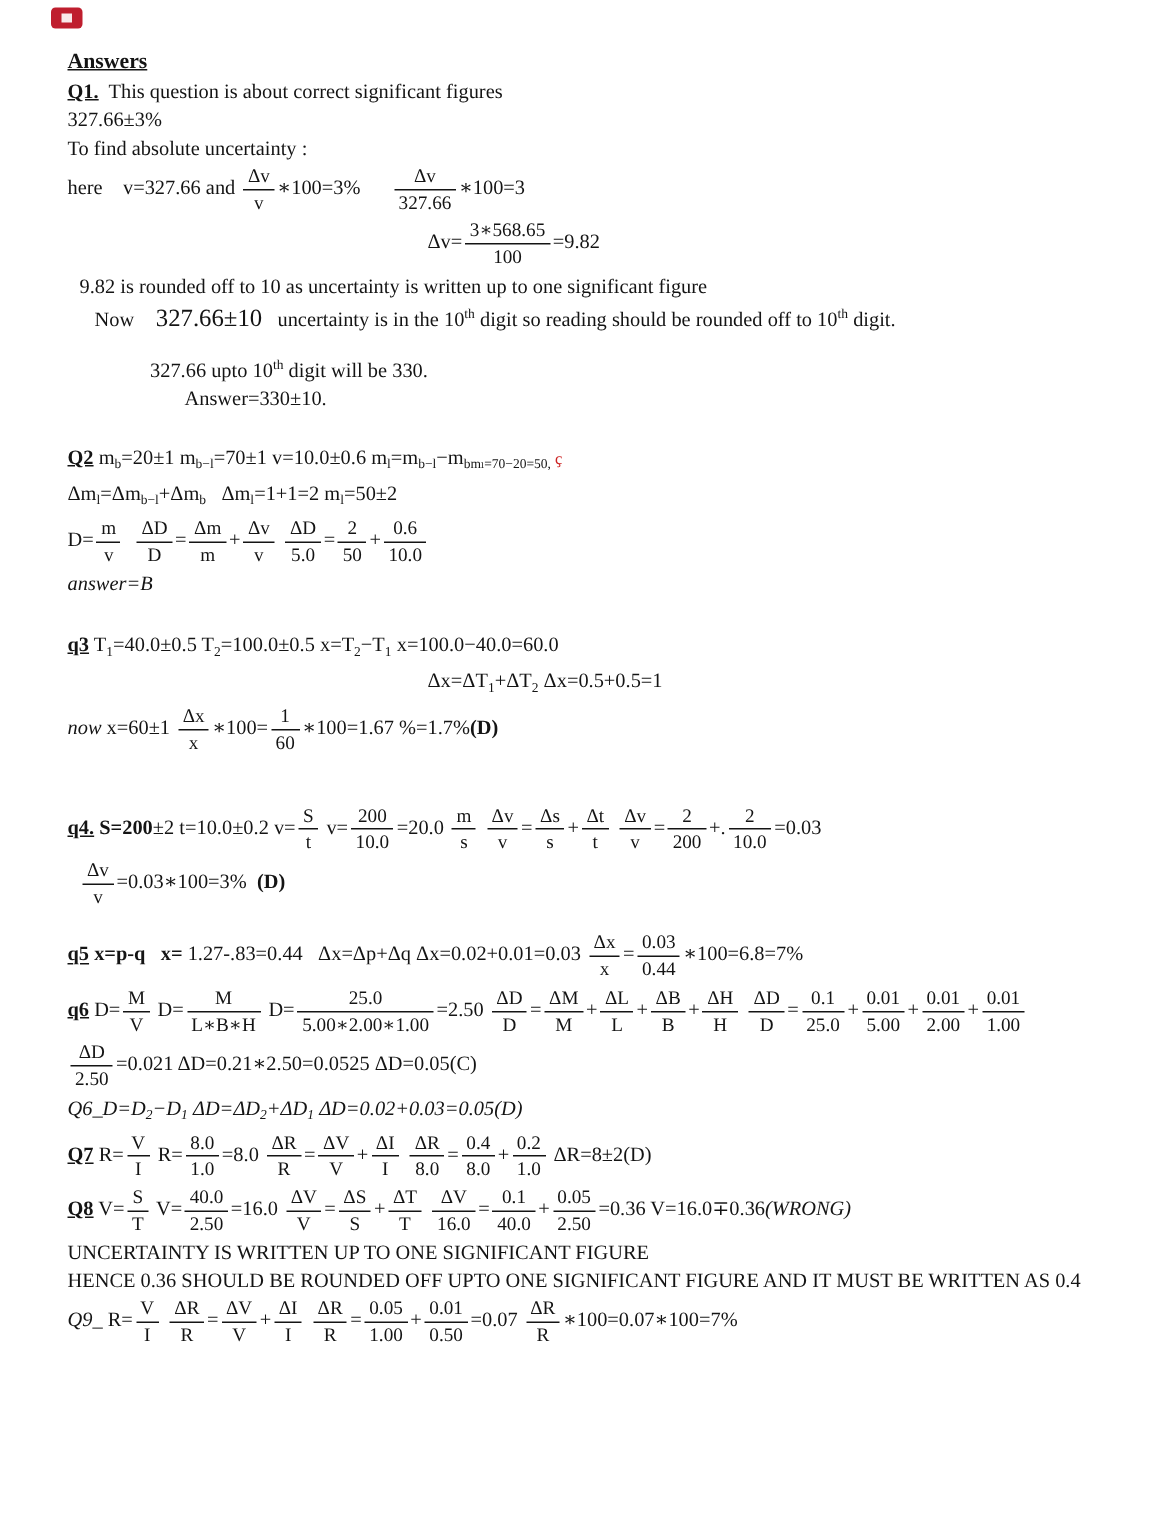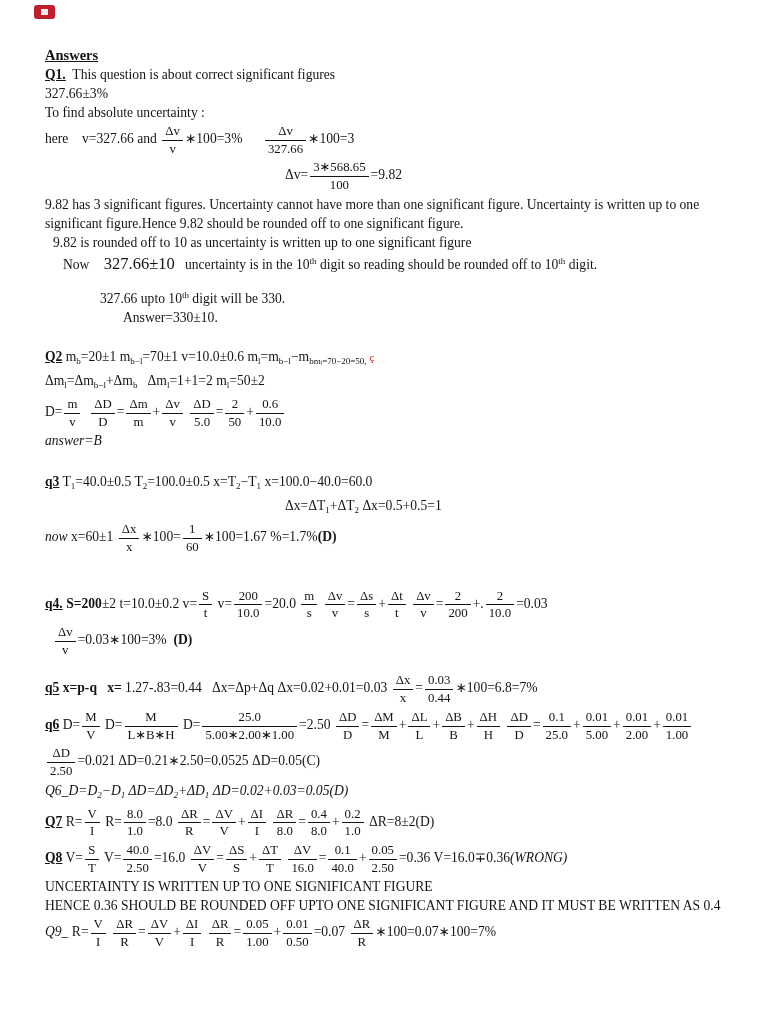--- a/index.html
+++ b/index.html
@@ -4,35 +4,35 @@
 <style>
   * { margin: 0; padding: 0; box-sizing: border-box; }
   html, body { background: #ffffff; }
   body {
     width: 768px; height: 1024px; position: relative; overflow: hidden;
     font-family: "Liberation Serif", "DejaVu Serif", serif;
     color: #141414;
   }
   .page {
     position: absolute; inset: 0; background: #ffffff;
-    padding: 46px 22px 0 45px; overflow: hidden;
+    padding: 32px 22px 0 45px; overflow: hidden;
   }
   .corner-badge {
     position: absolute; left: 34px; top: 5px; width: 21px; height: 14px;
     border-radius: 3px; background: #bf1e2e;
   }
   .corner-badge .badge-glyph {
     position: absolute; left: 7px; top: 4px; width: 7px; height: 6px;
     background: #ffffff; opacity: 0.9;
   }
   .title {
     font-weight: bold; text-decoration: underline;
     font-size: 14.5px; line-height: 18px; margin-bottom: 1px;
   }
-  .doc-body { width: 701px; font-family: Liberation Serif, serif; }
+  .doc-body { width: 701px; }
   .line {
     font-size: 13.6px; line-height: 19px; min-height: 19px;
     white-space: pre-wrap;
   }
   .para {
     font-size: 13.6px; line-height: 19px; white-space: pre-wrap;
     max-width: 701px;
   }
   .gap { width: 100%; }
   .bold { font-weight: bold; }
@@ -56,21 +56,20 @@
   <div class="corner-badge" style="background: rgb(191, 30, 46);">
     <span class="badge-glyph"></span>
   </div>
   <div class="title">Answers</div>
   <div class="doc-body">
       <div class="line"><span class="bold underline">Q1.</span><span class="">  This question is about correct significant figures</span></div>
       <div class="line"><span class="">327.66±3%</span></div>
       <div class="line"><span class="">To find absolute uncertainty :</span></div>
       <div class="line"><span class="">here    v=327.66 and </span><span class="frac"><span class="num">Δv</span><span class="den">v</span></span><span class="">∗100=3%      </span><span class="frac"><span class="num">Δv</span><span class="den">327.66</span></span><span class="">∗100=3</span></div>
       <div class="line" style="padding-left: 240px;"><span class="">Δv=</span><span class="frac"><span class="num">3∗568.65</span><span class="den">100</span></span><span class="">=9.82</span></div>
-      <div class="para">9.82 has 3 significant figures. Uncertainty cannot have more than one significant figure. Uncertainty is written up to one significant figure.Hence 9.82 should be rounded off to one significant figure.</div>
       <div class="line" style="padding-left: 8px;"><span class="">9.82 is rounded off to 10 as uncertainty is written up to one significant figure</span></div>
       <div class="line" style="padding-left: 18px;"><span class="">Now </span><span class="big">327.66±10</span><span class="">   uncertainty is in the 10</span><span class="sup">th</span><span class=""> digit so reading should be rounded off to 10</span><span class="sup">th</span><span class=""> digit.</span></div>
       <div class="line" style="padding-left: 55px; margin-top: 12px;"><span class="">327.66 upto 10</span><span class="sup">th</span><span class=""> digit will be 330.</span></div>
       <div class="line" style="padding-left: 78px;"><span class="">Answer=330±10.</span></div>
       <div class="gap" style="height: 20px;"></div>
       <div class="line"><span class="bold underline">Q2</span><span class=""> m</span><span class="sub">b</span><span class="">=20±1 m</span><span class="sub">b−l</span><span class="">=70±1 v=10.0±0.6 m</span><span class="sub">l</span><span class="">=m</span><span class="sub">b−l</span><span class="">−m</span><span class="sub">bmₗ=70−20=50,</span><span class="red" style="color: rgb(204, 34, 34);"> ҫ</span></div>
       <div class="line"><span class="">Δm</span><span class="sub">l</span><span class="">=Δm</span><span class="sub">b−l</span><span class="">+Δm</span><span class="sub">b</span><span class="">   Δm</span><span class="sub">l</span><span class="">=1+1=2 m</span><span class="sub">l</span><span class="">=50±2</span></div>
       <div class="line"><span class="">D=</span><span class="frac"><span class="num">m</span><span class="den">v</span></span><span class="">  </span><span class="frac"><span class="num">ΔD</span><span class="den">D</span></span><span class="">=</span><span class="frac"><span class="num">Δm</span><span class="den">m</span></span><span class="">+</span><span class="frac"><span class="num">Δv</span><span class="den">v</span></span><span class=""> </span><span class="frac"><span class="num">ΔD</span><span class="den">5.0</span></span><span class="">=</span><span class="frac"><span class="num">2</span><span class="den">50</span></span><span class="">+</span><span class="frac"><span class="num">0.6</span><span class="den">10.0</span></span></div>
       <div class="line italic"><span class="">answer=B</span></div>
       <div class="gap" style="height: 22px;"></div>

